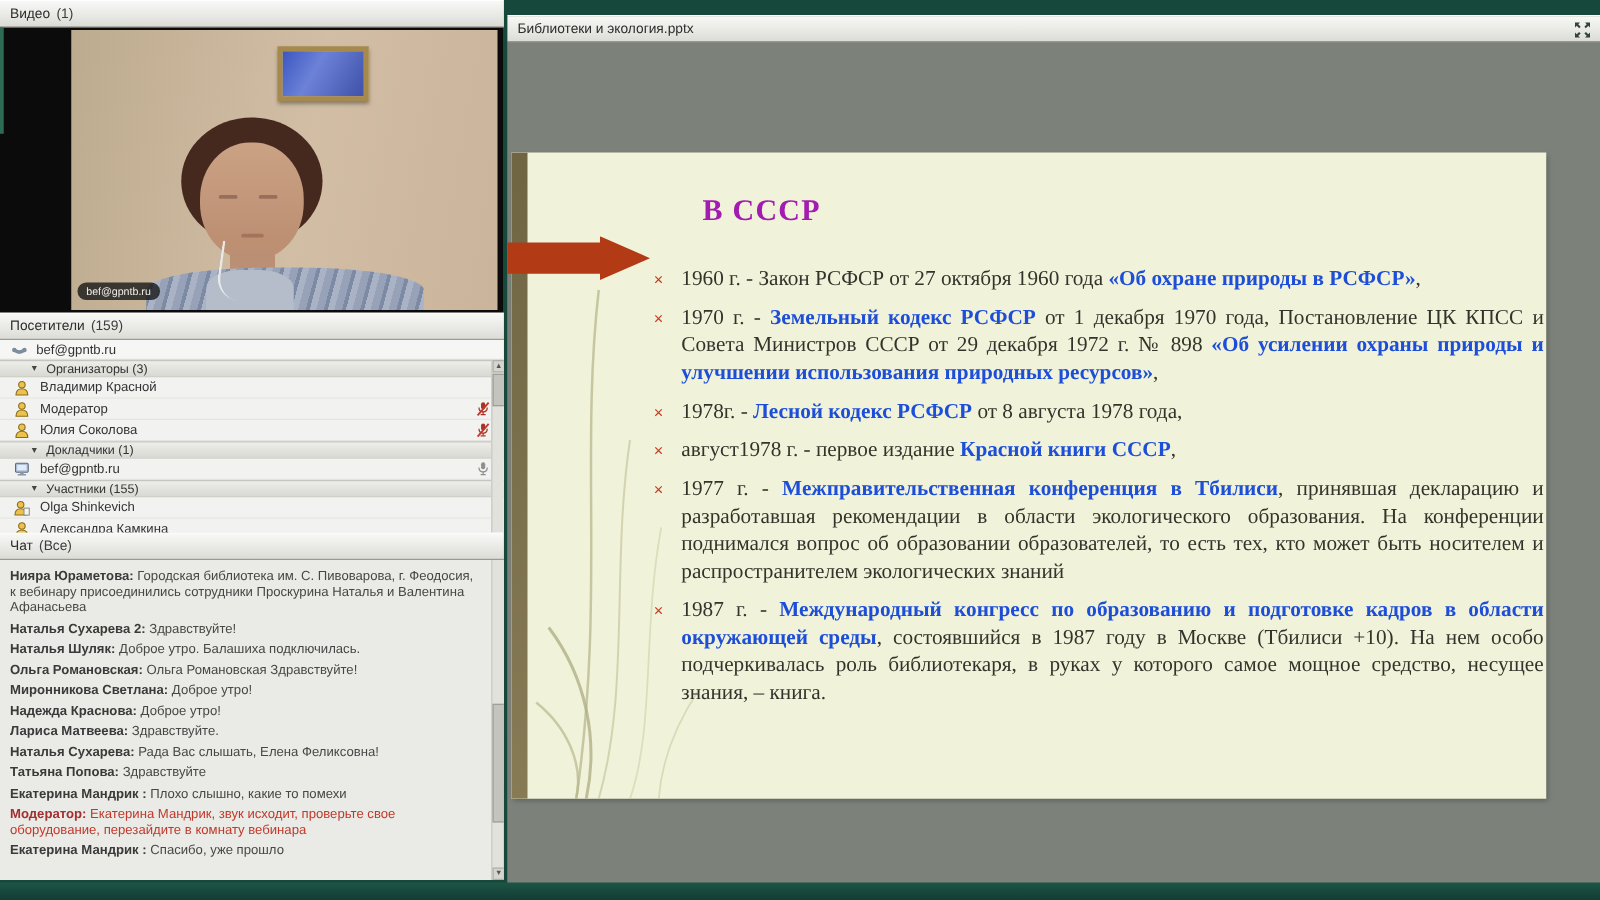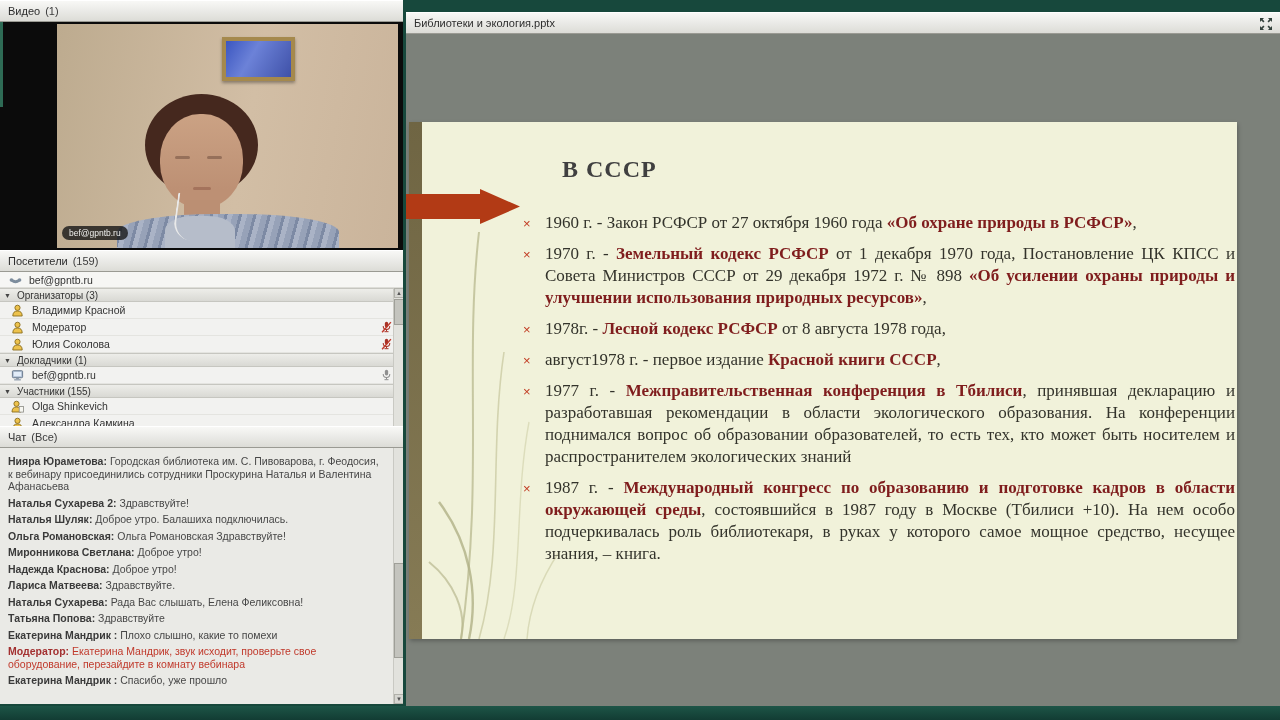--- a/index.html
+++ b/index.html
@@ -36,21 +36,21 @@
            background:#b6bdca; }
   .wire { position:absolute; left:118px; top:170px; width:24px; height:46px;
           border-left:2px solid #e9e9e9; border-radius:0 0 0 18px; transform:rotate(8deg); }
   #video-label { position:absolute; left:5px; bottom:8px; background:rgba(22,22,22,.8); color:#f0f0ee;
                  font-size:8.5px; padding:2px 7px; border-radius:7px; }
 
   
   #visitors-list { position:relative; width:403px; height:154px; background:#f2f2f0; overflow:hidden; }
   .pinned-row { height:16px; display:flex; align-items:center; gap:7px; padding-left:8px;
                 background:#f6f6f4; border-bottom:1px solid #dddDd8; font-size:10.5px; color:#333; }
-  .group-hdr { height:14px; display:flex; align-items:center; gap:6px; padding-left:4px;
+  .group-hdr { height:14px; display:flex; align-items:center; gap:6px; padding-left:24px;
                background:linear-gradient(#ededE9,#d9d9d4); border-top:1px solid #c6c6c0;
                border-bottom:1px solid #c6c6c0; font-size:10px; color:#333; }
   .group-hdr .tri { font-size:7px; color:#444; }
   .member-row { height:17px; display:flex; align-items:center; gap:8px; padding:0 10px;
                 border-bottom:1px solid #e4e4e0; font-size:10.5px; color:#333; background:#f2f2f0; }
   .member-row .nm { flex:1 1 auto; white-space:nowrap; overflow:hidden; }
   .icon16 { width:14px; height:14px; flex:0 0 auto; display:flex; align-items:center; justify-content:center; }
 
   
   .vscroll { position:absolute; right:0; top:0; bottom:0; width:10px; background:#e2e2dd;
@@ -73,28 +73,28 @@
   #right-bar { position:relative; }
   #fullscreen-btn { position:absolute; right:7px; top:4px; width:14px; height:14px; cursor:pointer; }
 
   #stage { position:relative; width:874px; height:684px; background:#7c817a; overflow:hidden; }
   #slide { position:absolute; left:3px; top:88px; width:828px; height:517px; background:#f1f2da;
            box-shadow:1px 2px 4px rgba(0,0,0,.25); overflow:hidden; }
   #slide-edge { position:absolute; left:0; top:0; width:13px; height:517px;
                 background:linear-gradient(#6f6543,#867b55); }
   #slide-deco { position:absolute; left:0; top:0; width:240px; height:517px; pointer-events:none; }
   #slide-title { position:absolute; left:153px; top:34px; font-family:"Liberation Serif", serif;
-                 font-weight:bold; font-size:24px; letter-spacing:1px; color:#404040; }
+                 font-weight:bold; font-size:24px; letter-spacing:1px; color:#a21caf; }
   #slide-bullets { position:absolute; left:104px; top:90px; width:722px; list-style:none; }
   #slide-bullets li { position:relative; padding-left:32px; margin-bottom:9px;
                       font-family:"Liberation Serif", serif; font-size:17px; line-height:22px;
                       color:#33332b; text-align:justify; }
   #slide-bullets li .mk { position:absolute; left:10px; top:1px; color:#c23b22; font-size:13px;
                           font-family:"Liberation Sans", sans-serif; }
-  #slide-bullets li b { color:#7f1d1d;font-family:Liberation Serif, serif; }
+  #slide-bullets li b { color:#1d4ed8;font-family:Liberation Serif, serif; }
   #red-arrow { position:absolute; left:-4px; top:155px; width:120px; height:35px; }
 
   #bottom-bar { position:absolute; left:0; top:706px; width:1280px; height:14px;
                 background:linear-gradient(#1d5547,#123c33); }
 </style>
 </head>
 <body>
 
 <div id="app">
 

